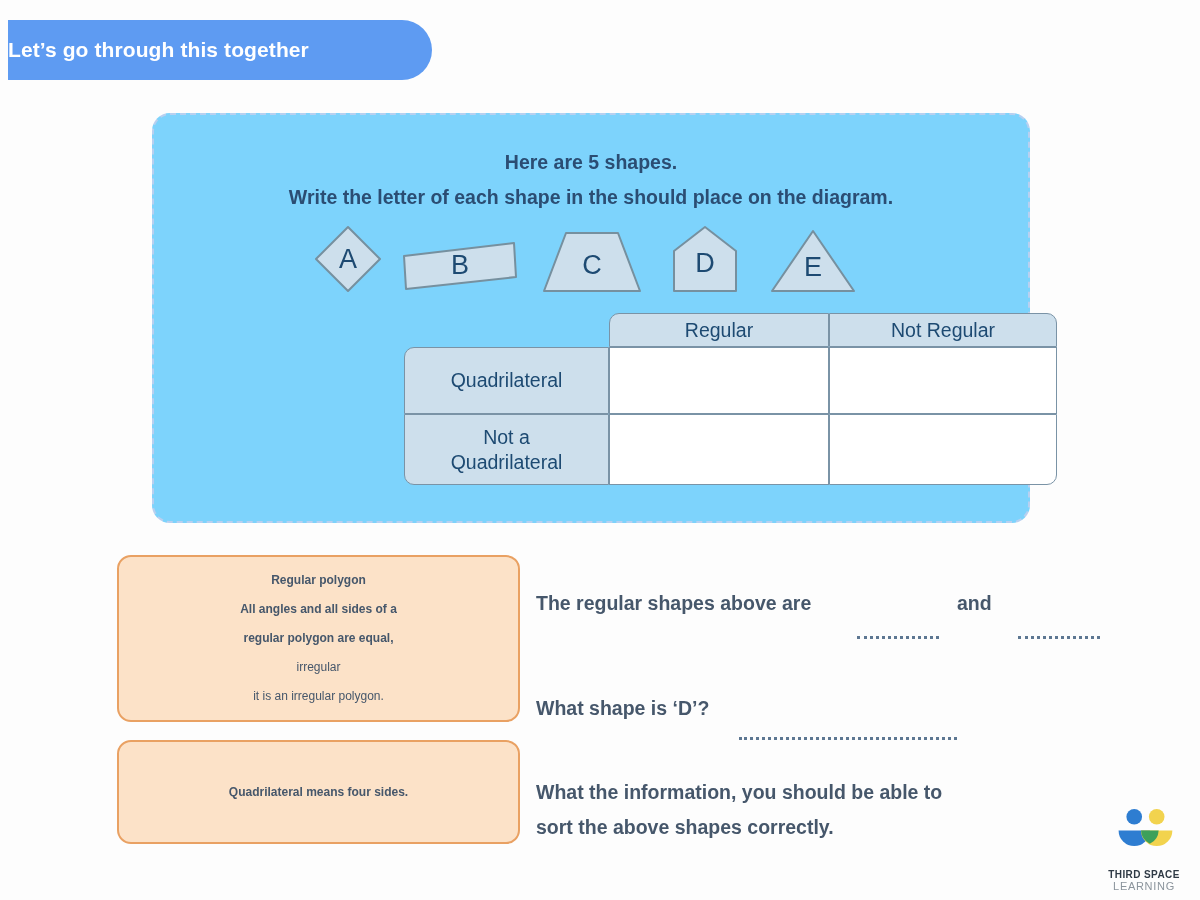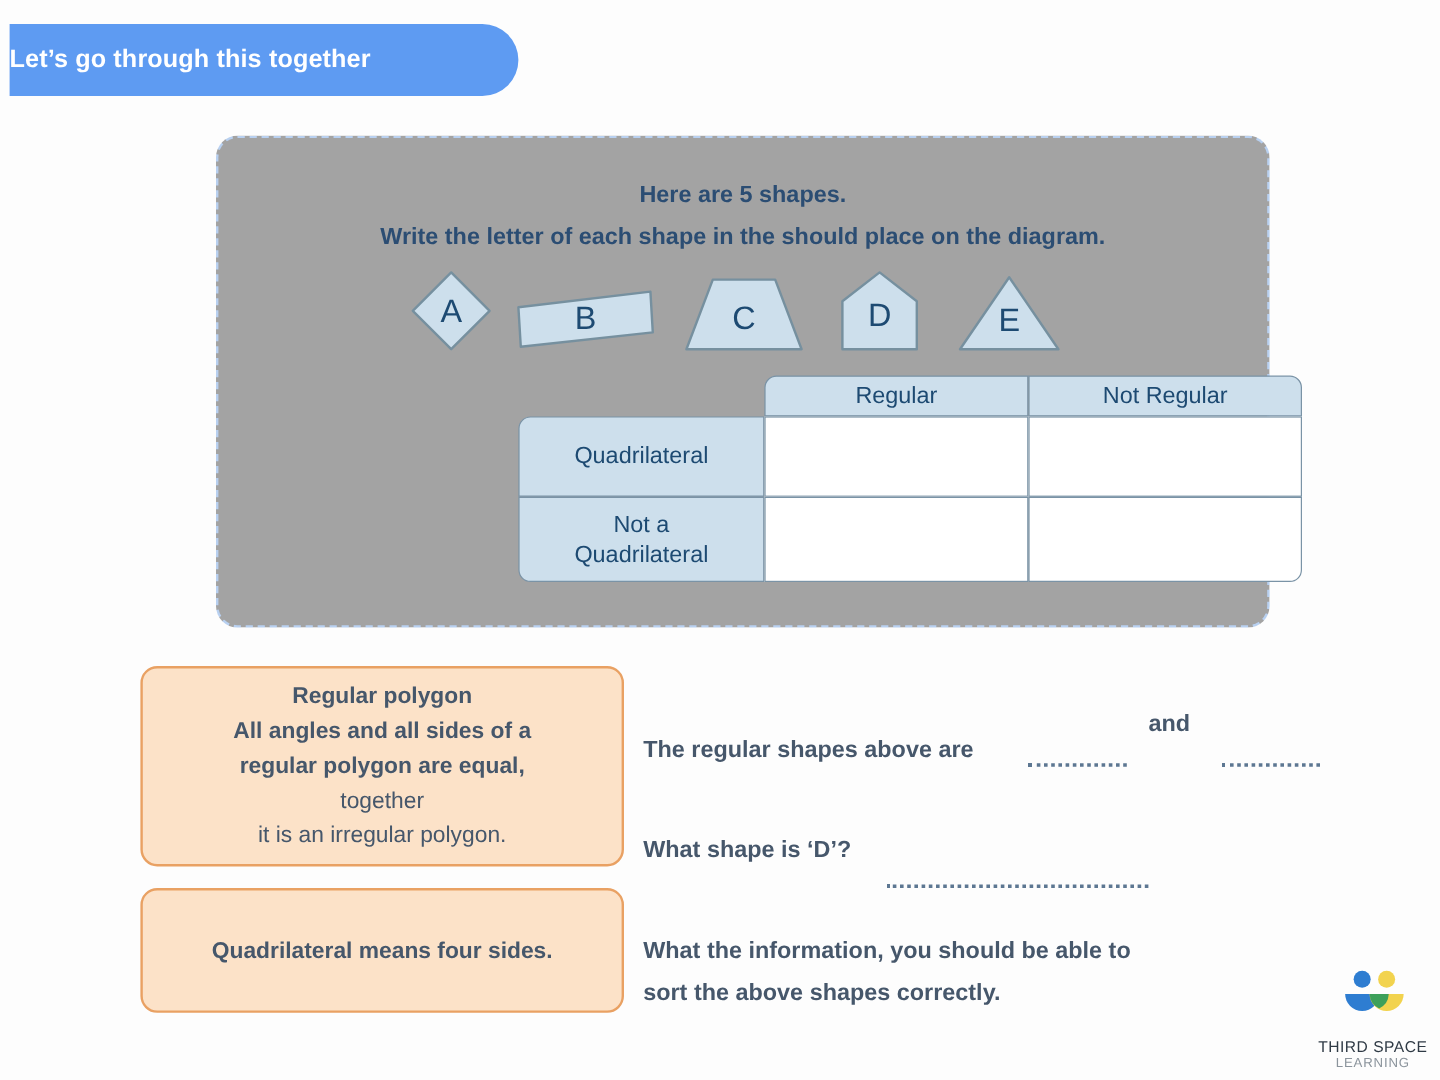--- a/index.html
+++ b/index.html
@@ -27,23 +27,23 @@
   #header-banner .label {
     color: #ffffff;
     font-size: 21px;
     font-weight: bold;
     letter-spacing: 0.1px;
   }
 
   
   #task-panel {
     position: absolute;
-    left: 180px; top: 113px;
+    left: 152px; top: 113px;
     width: 878px; height: 410px;
-    background: #a3a3a3;
+    background: #7dd3fc;
     border: 2px dashed #b8d0f0;
     border-radius: 18px;
   }
   .instruction {
     text-align: center;
     color: #2b4d73;
     font-size: 19.5px;
     font-weight: bold;
   }
   #instruction-line1 { position: absolute; left: 0; top: 36px; width: 100%; }
@@ -124,32 +124,32 @@
   #info-box-regular {
     left: 117px; top: 555px;
     width: 403px; height: 167px;
     padding: 6px 14px;
   }
   #info-box-quad {
     left: 117px; top: 740px;
     width: 403px; height: 104px;
     padding: 6px 2px;
   }
-  .info-line { font-size: 19px; line-height: 29px; font-weight: bold; }
+  .info-line { font-size: 12px; line-height: 29px; font-weight: bold; }
   .info-line.light { font-weight: normal; }
   #info-quad-line2 { font-size: 16px; }
 
   
   .q-text {
     position: absolute;
     color: #46576b;
     font-size: 19.5px;
     font-weight: bold;
   }
-  #q1-pre  { left: 536px; top: 592px; margin-top: 22px; }
+  #q1-pre  { left: 536px; top: 592px; }
   #q1-and  { left: 957px; top: 592px; }
   #q2-text { left: 536px; top: 697px; }
   #q3-line1 { left: 536px; top: 781px; }
   #q3-line2 { left: 536px; top: 816px; }
 
   .dotted-line {
     position: absolute;
     height: 0;
     border-bottom: 3px dotted #5d7792;
   }
@@ -159,21 +159,21 @@
 
   
   #logo {
     position: absolute;
     left: 1094px; top: 808px;
     width: 100px; height: 84px;
     display: flex; flex-direction: column; align-items: center;
   }
   #logo-mark { width: 64px; height: 44px; }
   #logo-text-main {
-    font-size: 13px; font-weight: normal; color: #2f3a45;
+    font-size: 10px; font-weight: bold; color: #2f3a45;
     letter-spacing: 0.4px; margin-top: 18px;
   }
   #logo-text-sub {
     font-size: 11px; color: #8b949c; letter-spacing: 0.7px;
   }
 </style>
 </head>
 <body>
 
 <div id="slide">
@@ -242,21 +242,21 @@
       <div id="cell-r1c2" class="tbl-cell"></div>
       <div id="cell-r2c1" class="tbl-cell"></div>
       <div id="cell-r2c2" class="tbl-cell"></div>
     </div>
   </div>
 
   <div id="info-box-regular" class="info-box">
     <div class="info-line">Regular polygon</div>
     <div class="info-line">All angles and all sides of a</div>
     <div class="info-line">regular polygon are equal,</div>
-    <div class="info-line light">together</div>
+    <div class="info-line light">irregular</div>
     <div class="info-line light">it is an irregular polygon.</div>
   </div>
 
   <div id="info-box-quad" class="info-box">
     <div class="info-line">Quadrilateral means four sides.</div>
   </div>
 
   <div id="q1-pre" class="q-text">The regular shapes above are</div>
   <div id="q1-and" class="q-text">and</div>
   <div id="answer-dots-1" class="dotted-line"></div>

